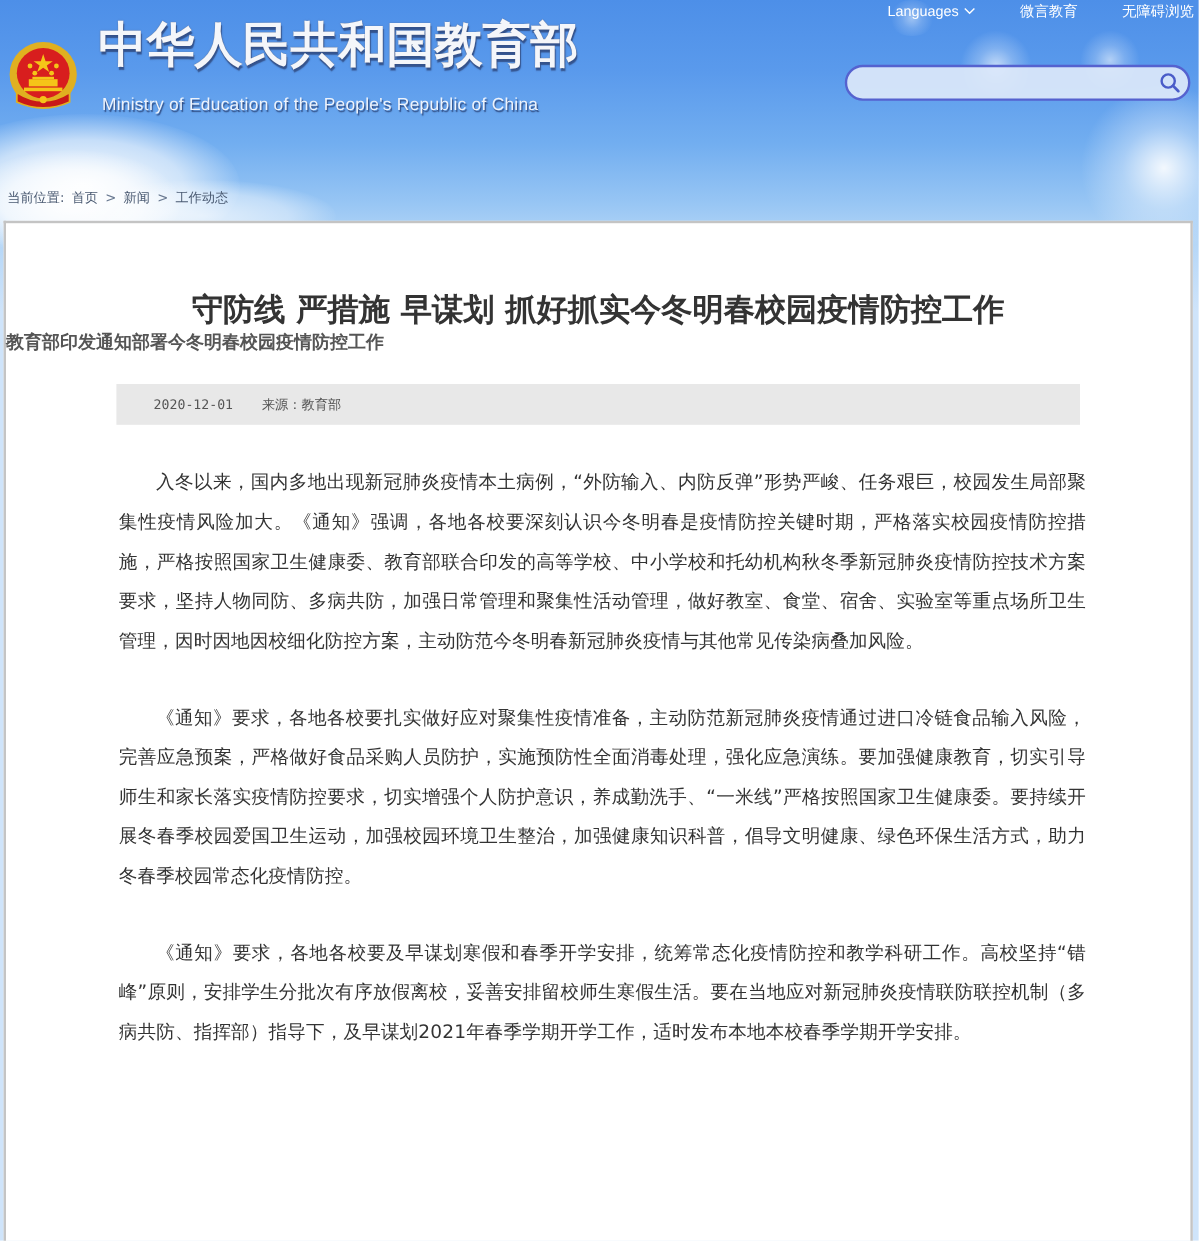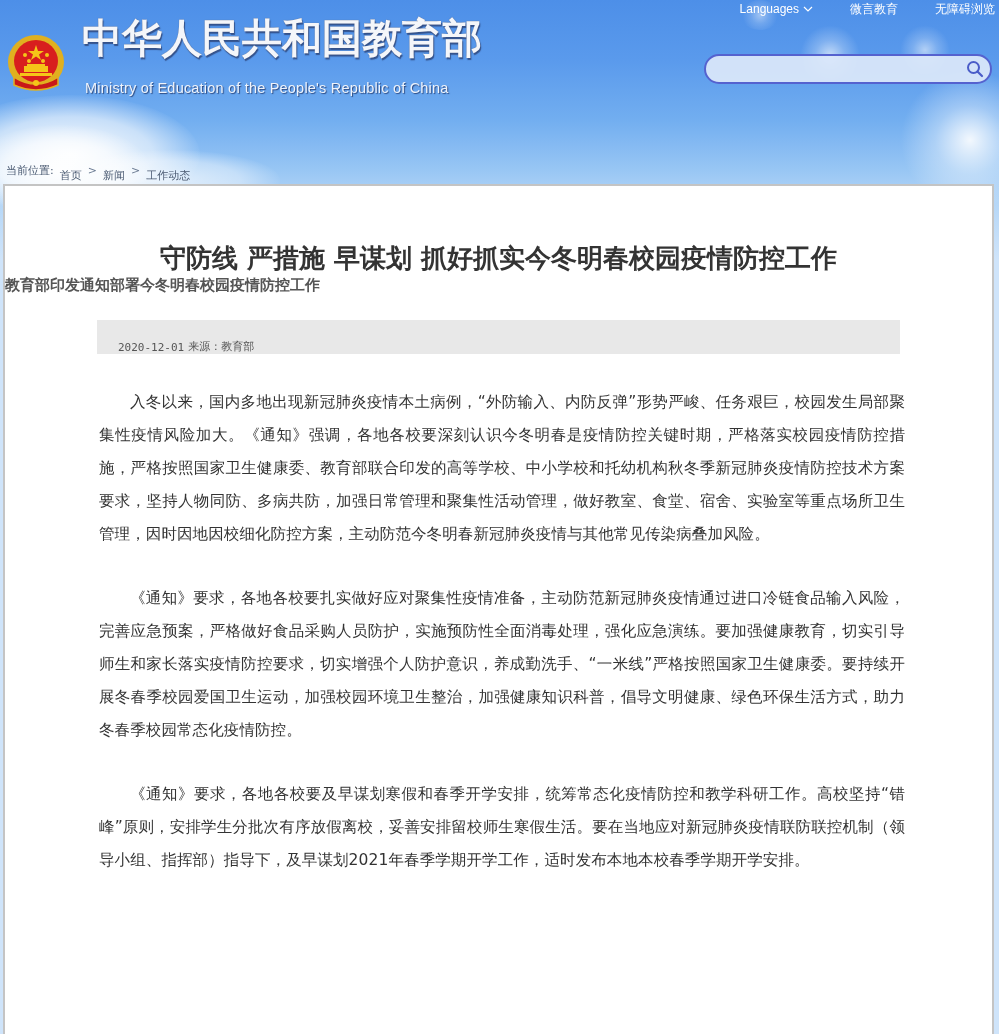--- a/index.html
+++ b/index.html
@@ -58,38 +58,38 @@
     }
     .search-btn {
       width: 30px; height: 26px; display: flex; align-items: center; justify-content: center;
       cursor: pointer;
     }
     .breadcrumb {
       position: absolute; left: 6px; top: 157px; font-size: 11px; color: #4a5a72;
       white-space: nowrap; display: flex; gap: 6px; align-items: center;
     }
     .breadcrumb .sep { color: #6a7a92; font-size: 11px; }
-    .breadcrumb .crumb-link { cursor: pointer; margin-top: 11px; }
+    .breadcrumb .crumb-link { cursor: pointer; }
 
     .content {
       position: absolute; left: 3px; top: 184px; width: 991px; height: 860px;
       background: #ffffff; border: 2px solid #c4c4c4; border-bottom: none;
     }
     .article-title {
       position: absolute; left: 0; top: 55px; width: 987px; text-align: center;
       font-size: 26px; font-weight: bold; color: #333333; white-space: nowrap;
     }
     .article-subtitle {
       position: absolute; left: 0; top: 90px; width: 870px; text-align: left;
       font-size: 15px; font-weight: bold; color: #555555; white-space: nowrap;
     }
     .meta-bar {
       position: absolute; left: 92px; top: 134px; width: 803px; height: 34px;
-      background: #e8e8e8; display: flex; align-items: flex-end; gap: 4px;
-      padding-left: 21px; font-size: 11px; color: #555; white-space: nowrap;
+      background: #e8e8e8; display: flex; align-items: center; gap: 24px;
+      padding-left: 31px; font-size: 11px; color: #555; white-space: nowrap;
     }
     .meta-bar .date { font-family: "DejaVu Sans Mono", monospace; font-size: 11px; }
     .article-body {
       position: absolute; left: 94px; top: 200px; width: 806px;
       font-size: 15.5px; line-height: 33px; color: #333333;
     }
     .article-body p {
       text-indent: 2em; margin-bottom: 31px; text-align: justify; letter-spacing: 0.1px;
     }
   </style>
@@ -159,15 +159,15 @@
 <div class="content">
   <h1 class="article-title">守防线 严措施 早谋划 抓好抓实今冬明春校园疫情防控工作</h1>
   <h2 class="article-subtitle">教育部印发通知部署今冬明春校园疫情防控工作</h2>
   <div class="meta-bar">
     <span class="date">2020-12-01</span>
     <span>来源：教育部</span>
   </div>
   <div class="article-body">
     <p>入冬以来，国内多地出现新冠肺炎疫情本土病例，“外防输入、内防反弹”形势严峻、任务艰巨，校园发生局部聚集性疫情风险加大。《通知》强调，各地各校要深刻认识今冬明春是疫情防控关键时期，严格落实校园疫情防控措施，严格按照国家卫生健康委、教育部联合印发的高等学校、中小学校和托幼机构秋冬季新冠肺炎疫情防控技术方案要求，坚持人物同防、多病共防，加强日常管理和聚集性活动管理，做好教室、食堂、宿舍、实验室等重点场所卫生管理，因时因地因校细化防控方案，主动防范今冬明春新冠肺炎疫情与其他常见传染病叠加风险。</p>
     <p>《通知》要求，各地各校要扎实做好应对聚集性疫情准备，主动防范新冠肺炎疫情通过进口冷链食品输入风险，完善应急预案，严格做好食品采购人员防护，实施预防性全面消毒处理，强化应急演练。要加强健康教育，切实引导师生和家长落实疫情防控要求，切实增强个人防护意识，养成勤洗手、“一米线”严格按照国家卫生健康委。要持续开展冬春季校园爱国卫生运动，加强校园环境卫生整治，加强健康知识科普，倡导文明健康、绿色环保生活方式，助力冬春季校园常态化疫情防控。</p>
-    <p>《通知》要求，各地各校要及早谋划寒假和春季开学安排，统筹常态化疫情防控和教学科研工作。高校坚持“错峰”原则，安排学生分批次有序放假离校，妥善安排留校师生寒假生活。要在当地应对新冠肺炎疫情联防联控机制（领导小组、指挥部）指导下，及早谋划2021年春季学期开学工作，适时发布本地本校春季学期开学安排。</p>
+    <p>《通知》要求，各地各校要及早谋划寒假和春季开学安排，统筹常态化疫情防控和教学科研工作。高校坚持“错峰”原则，安排学生分批次有序放假离校，妥善安排留校师生寒假生活。要在当地应对新冠肺炎疫情联防联控机制（多病共防、指挥部）指导下，及早谋划2021年春季学期开学工作，适时发布本地本校春季学期开学安排。</p>
   </div>
 </div>
 
 </body></html>

